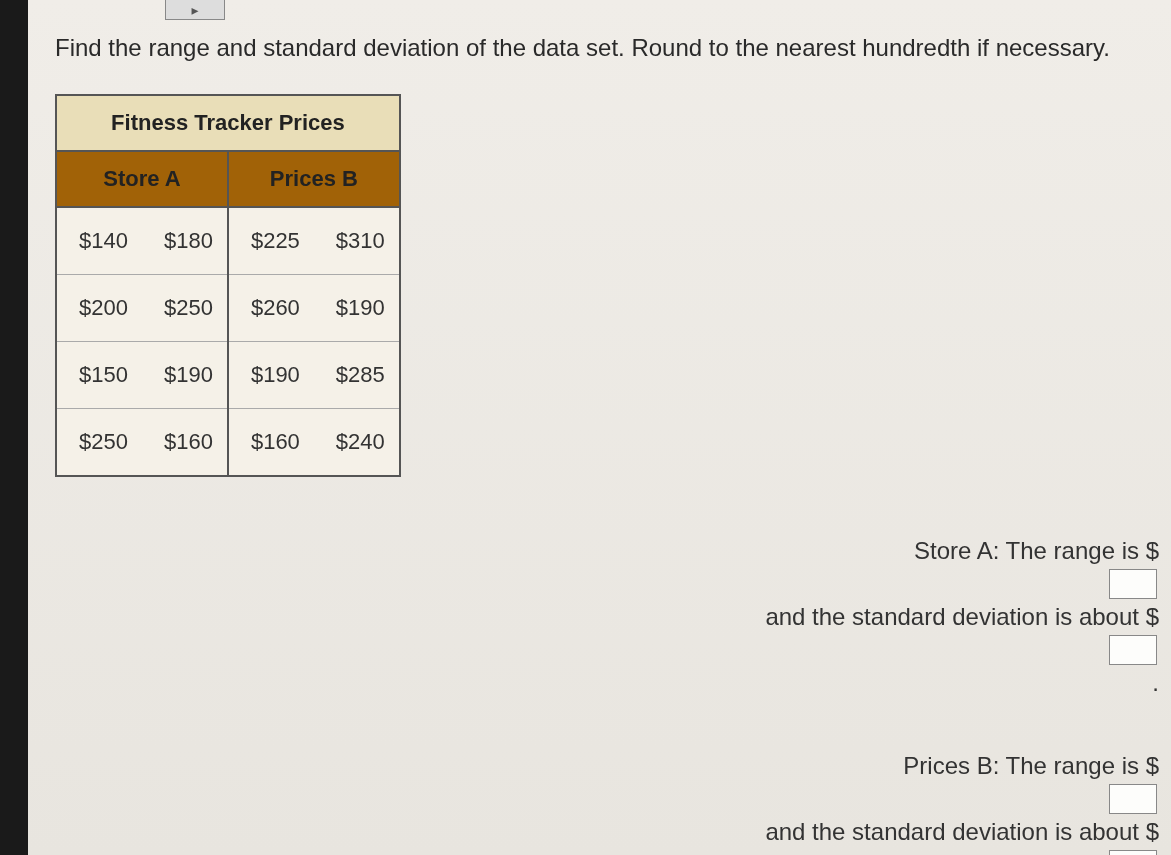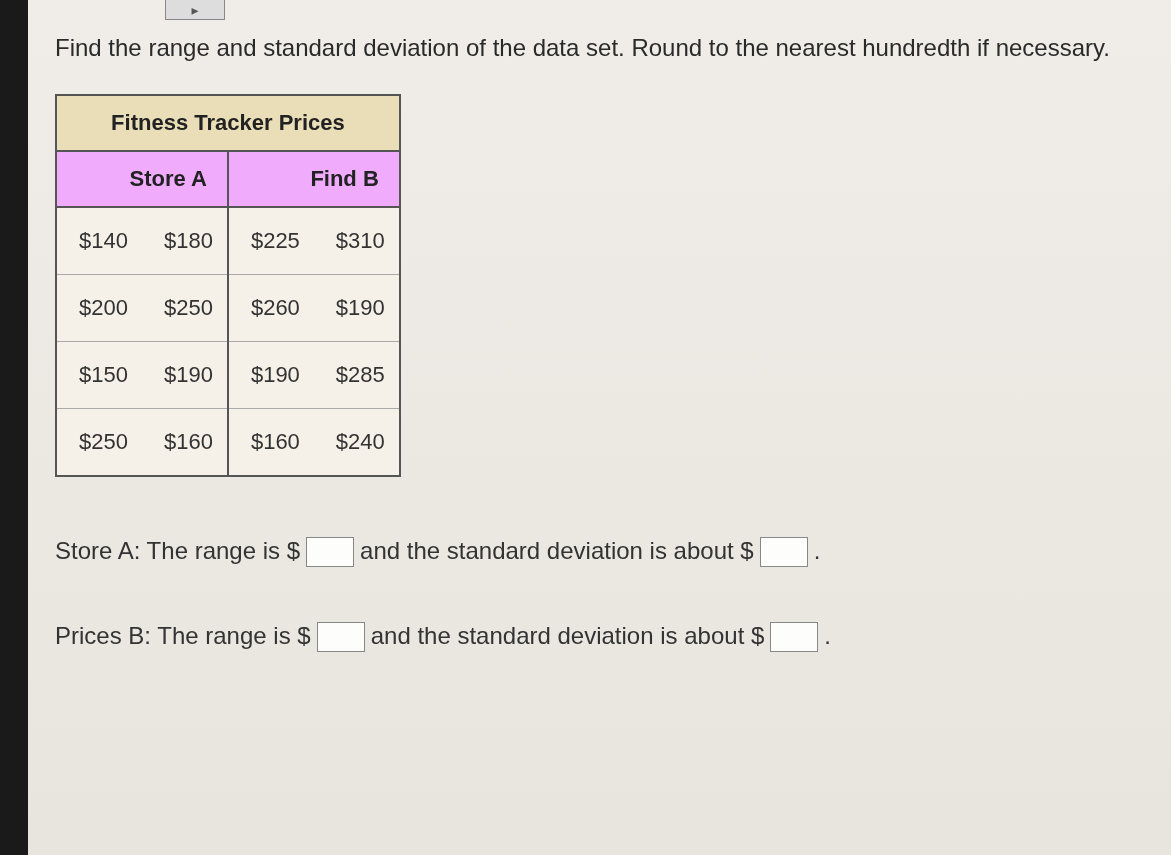--- a/index.html
+++ b/index.html
@@ -57,27 +57,27 @@
     .price-table th.title-cell {
       background: #e9deb8;
       border: 2px solid #555;
       padding: 14px 20px;
       font-size: 22px;
       font-weight: bold;
       color: #222;
       text-align: center;
     }
     .price-table th.store-header {
-      background: #f0abfc;
+      background: #a16207;
       border: 2px solid #555;
       padding: 14px 20px;
       font-size: 22px;
       font-weight: bold;
       color: #222;
-      text-align: right;
+      text-align: center;
     }
     .price-table td {
       border-left: 2px solid #555;
       border-right: 2px solid #555;
       border-top: 1px solid #aaa;
       border-bottom: 1px solid #aaa;
       padding: 20px 14px;
       font-size: 22px;
       color: #333;
       text-align: right;
@@ -93,23 +93,24 @@
       padding-left: 8px;
     }
     .answer-section {
       margin-top: 60px;
     }
     .answer-line {
       font-size: 24px;
       color: #333;
       margin-bottom: 55px;
       display: flex;
-      align-items: flex-start;
+      align-items: flex-end;
       flex-wrap: wrap;
       gap: 4px;
+      flex-direction: column;
     }
     .answer-input {
       display: inline-block;
       width: 48px;
       height: 30px;
       border: 1px solid #888;
       background: #fdfdfb;
       vertical-align: middle;
       margin: 0 2px;
     }
@@ -126,21 +127,21 @@
 <div class="content">
   <p class="question-text">Find the range and standard deviation of the data set. Round to the nearest hundredth if necessary.</p>
 
   <table class="price-table">
     <tbody>
         <tr>
       <th class="title-cell" colspan="2">Fitness Tracker Prices</th>
     </tr>
     <tr>
       <th class="store-header">Store A</th>
-      <th class="store-header">Find B</th>
+      <th class="store-header">Prices B</th>
     </tr>
     <tr>
       <td>
         <div class="price-pair">
           <span>$140</span>
           <span>$180</span>
         </div>
       </td>
       <td>
         <div class="price-pair">

